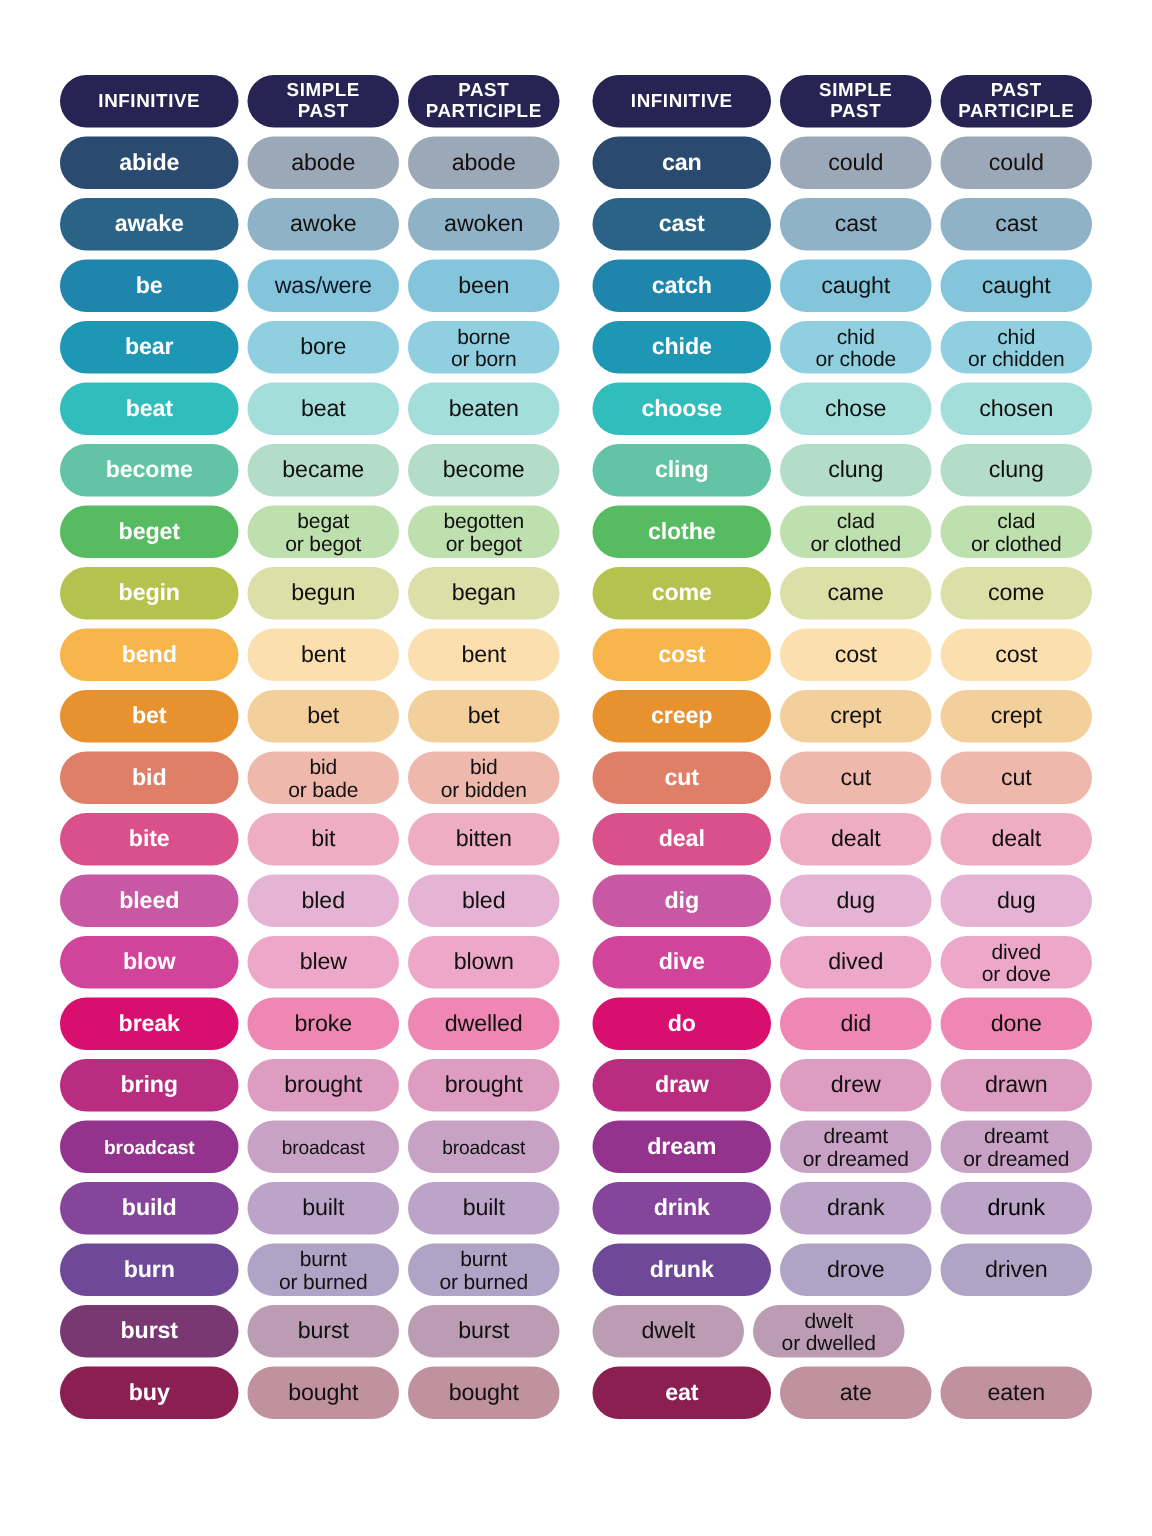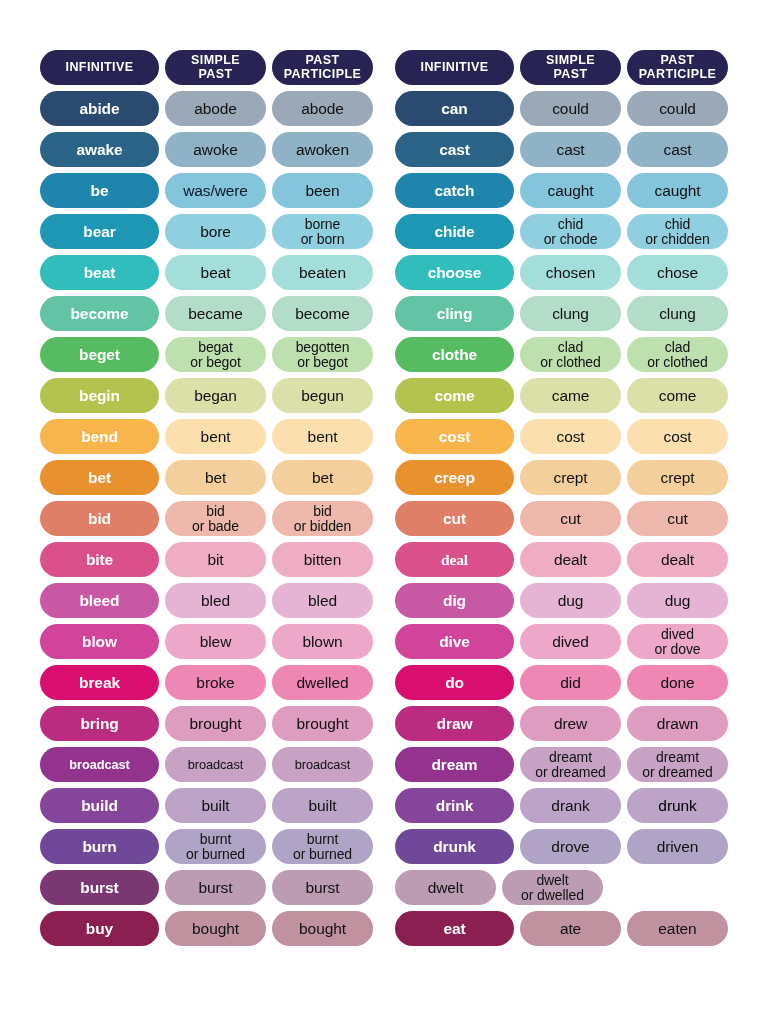--- a/index.html
+++ b/index.html
@@ -150,22 +150,22 @@
           </div>
           <div class="cell c2 small" style="background: rgb(190, 223, 174); color: rgb(17, 17, 17);">
             <div>
               <span class="twoline">begotten</span>
               <span class="twoline">or begot</span>
             </div>
           </div>
         </div>
         <div class="row">
           <div class="cell c0" style="background: rgb(180, 195, 78); color: rgb(255, 255, 255);">begin</div>
+          <div class="cell c2" style="background: rgb(219, 223, 168); color: rgb(17, 17, 17);">begun</div>
           <div class="cell c1" style="background: rgb(219, 223, 168); color: rgb(17, 17, 17);">began</div>
-          <div class="cell c2" style="background: rgb(219, 223, 168); color: rgb(17, 17, 17);">begun</div>
         </div>
         <div class="row">
           <div class="cell c0" style="background: rgb(247, 181, 76); color: rgb(255, 255, 255);">bend</div>
           <div class="cell c1" style="background: rgb(251, 223, 174); color: rgb(17, 17, 17);">bent</div>
           <div class="cell c2" style="background: rgb(251, 223, 174); color: rgb(17, 17, 17);">bent</div>
         </div>
         <div class="row">
           <div class="cell c0" style="background: rgb(232, 146, 47); color: rgb(255, 255, 255);">bet</div>
           <div class="cell c1" style="background: rgb(243, 207, 156); color: rgb(17, 17, 17);">bet</div>
           <div class="cell c2" style="background: rgb(243, 207, 156); color: rgb(17, 17, 17);">bet</div>
@@ -287,22 +287,22 @@
           </div>
           <div class="cell c2 small" style="background: rgb(143, 207, 223); color: rgb(17, 17, 17);">
             <div>
               <span class="twoline">chid</span>
               <span class="twoline">or chidden</span>
             </div>
           </div>
         </div>
         <div class="row">
           <div class="cell c0" style="background: rgb(50, 189, 189); color: rgb(255, 255, 255);">choose</div>
+          <div class="cell c1" style="background: rgb(164, 222, 219); color: rgb(17, 17, 17);">chose</div>
           <div class="cell c2" style="background: rgb(164, 222, 219); color: rgb(17, 17, 17);">chosen</div>
-          <div class="cell c1" style="background: rgb(164, 222, 219); color: rgb(17, 17, 17);">chose</div>
         </div>
         <div class="row">
           <div class="cell c0" style="background: rgb(98, 195, 165); color: rgb(255, 255, 255);">cling</div>
           <div class="cell c1" style="background: rgb(180, 221, 201); color: rgb(17, 17, 17);">clung</div>
           <div class="cell c2" style="background: rgb(180, 221, 201); color: rgb(17, 17, 17);">clung</div>
         </div>
         <div class="row">
           <div class="cell c0" style="background: rgb(87, 187, 98); color: rgb(255, 255, 255);">clothe</div>
           <div class="cell c1 small" style="background: rgb(190, 223, 174); color: rgb(17, 17, 17);">
             <div>
@@ -331,21 +331,21 @@
           <div class="cell c0" style="background: rgb(232, 146, 47); color: rgb(255, 255, 255);">creep</div>
           <div class="cell c1" style="background: rgb(243, 207, 156); color: rgb(17, 17, 17);">crept</div>
           <div class="cell c2" style="background: rgb(243, 207, 156); color: rgb(17, 17, 17);">crept</div>
         </div>
         <div class="row">
           <div class="cell c0" style="background: rgb(224, 127, 104); color: rgb(255, 255, 255);">cut</div>
           <div class="cell c1" style="background: rgb(238, 184, 172); color: rgb(17, 17, 17);">cut</div>
           <div class="cell c2" style="background: rgb(238, 184, 172); color: rgb(17, 17, 17);">cut</div>
         </div>
         <div class="row">
-          <div class="cell c0" style="background: rgb(217, 80, 138); color: rgb(255, 255, 255); font-family: Liberation Serif, serif;">deal</div>
+          <div class="cell c0" style="background: rgb(217, 80, 138); color: rgb(255, 255, 255);">deal</div>
           <div class="cell c1" style="background: rgb(239, 173, 196); color: rgb(17, 17, 17);">dealt</div>
           <div class="cell c2" style="background: rgb(239, 173, 196); color: rgb(17, 17, 17);">dealt</div>
         </div>
         <div class="row">
           <div class="cell c0" style="background: rgb(200, 87, 164); color: rgb(255, 255, 255);">dig</div>
           <div class="cell c1" style="background: rgb(229, 180, 212); color: rgb(17, 17, 17);">dug</div>
           <div class="cell c2" style="background: rgb(229, 180, 212); color: rgb(17, 17, 17);">dug</div>
         </div>
         <div class="row">
           <div class="cell c0" style="background: rgb(210, 68, 154); color: rgb(255, 255, 255);">dive</div>

